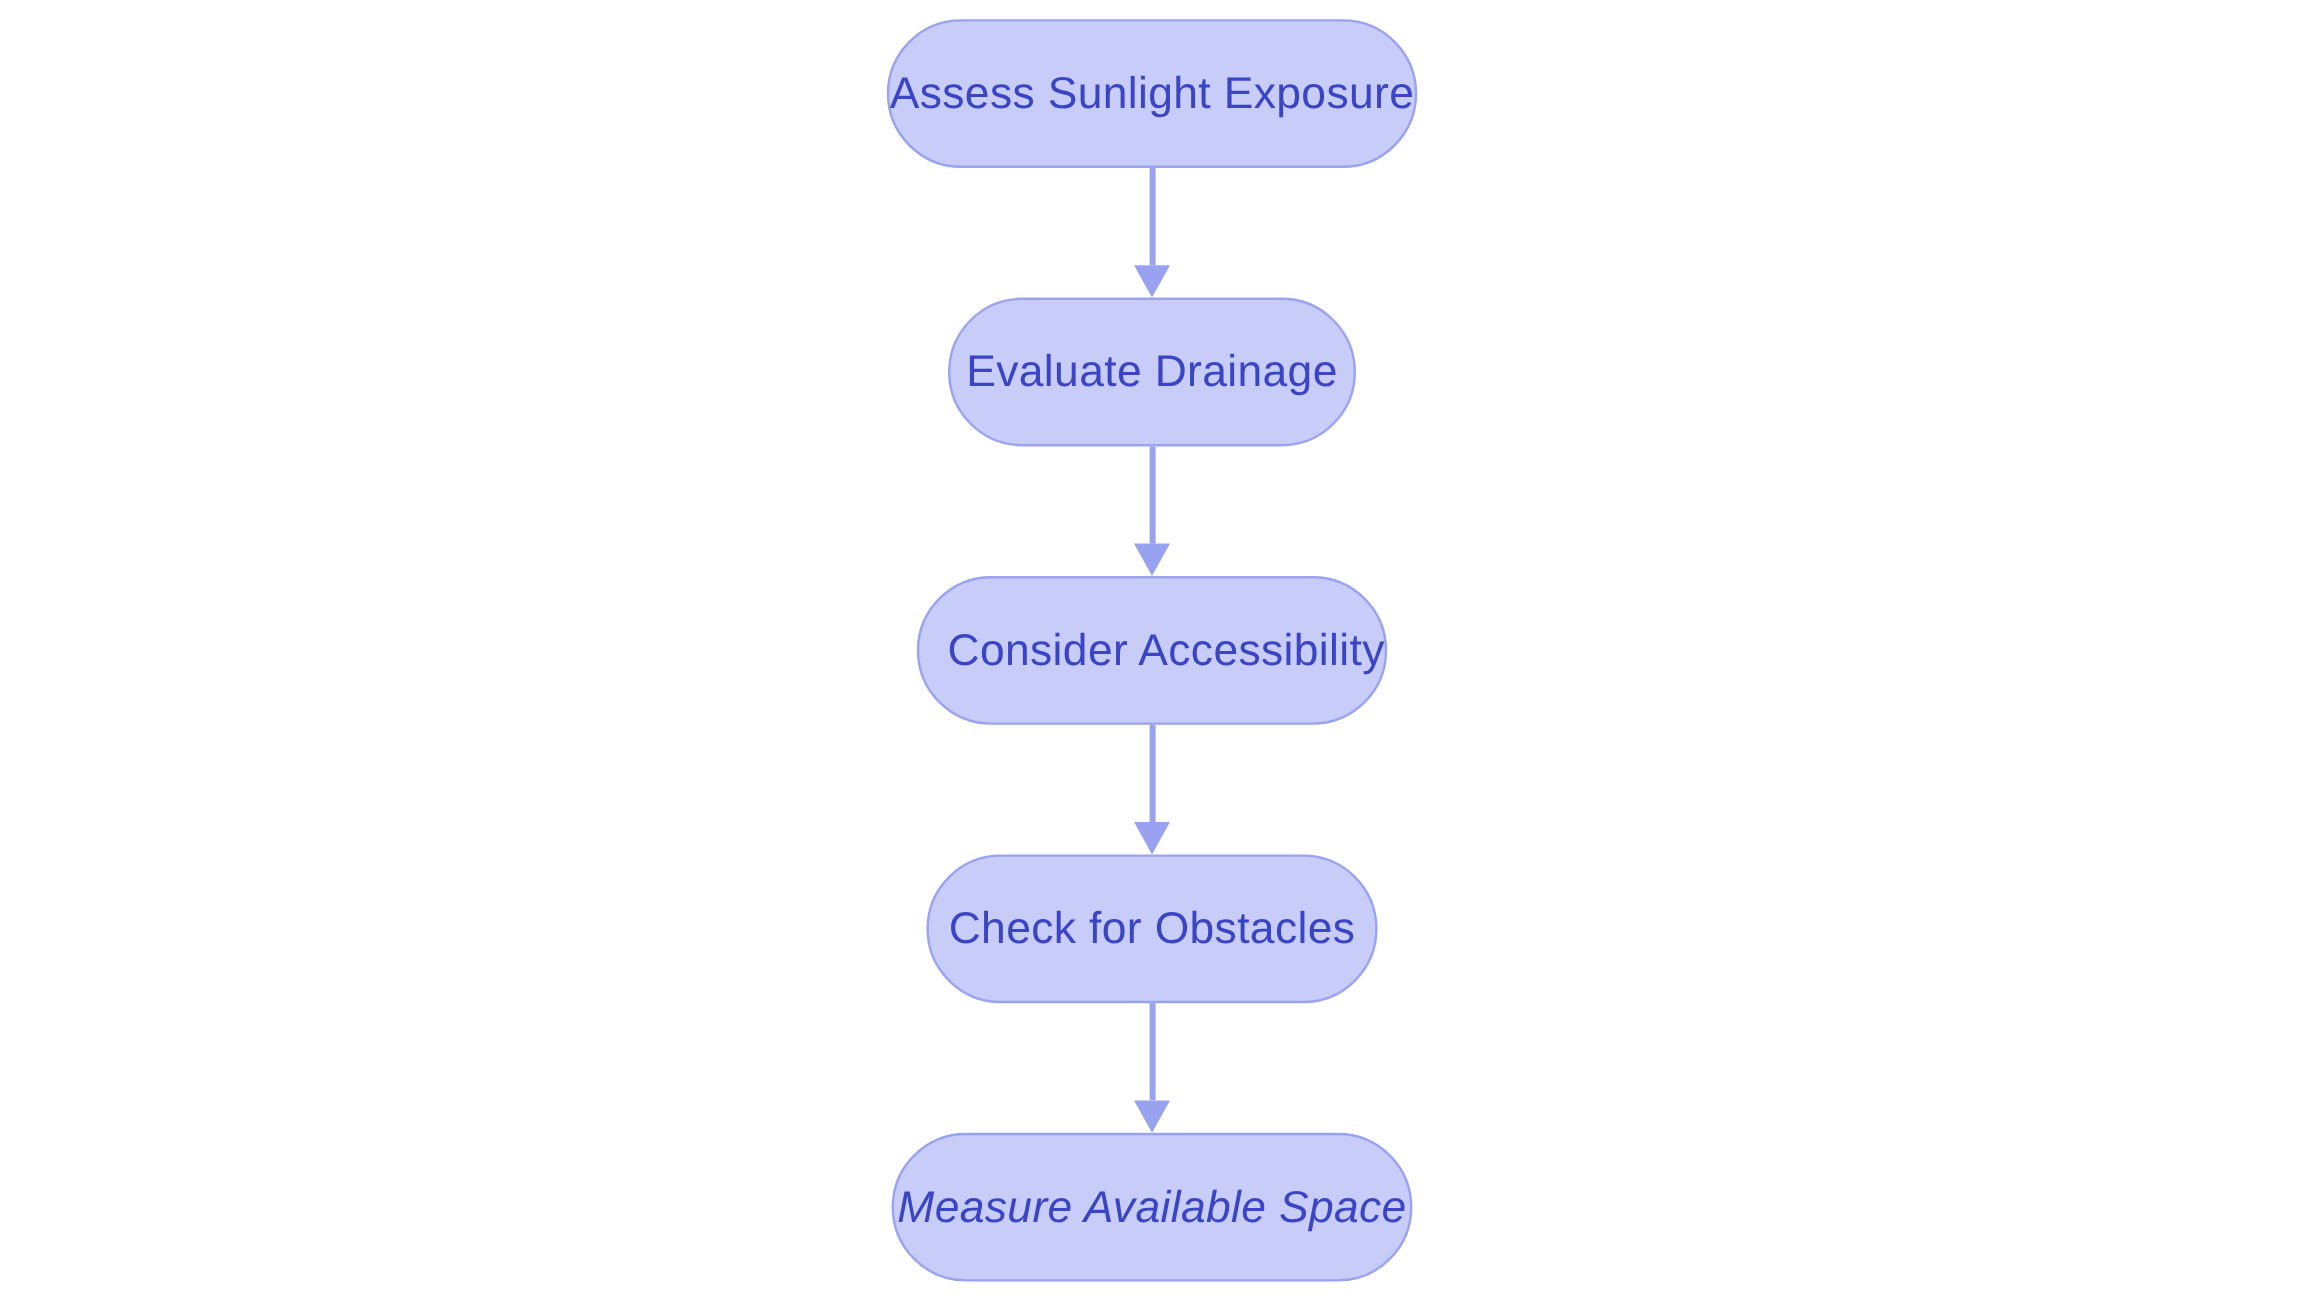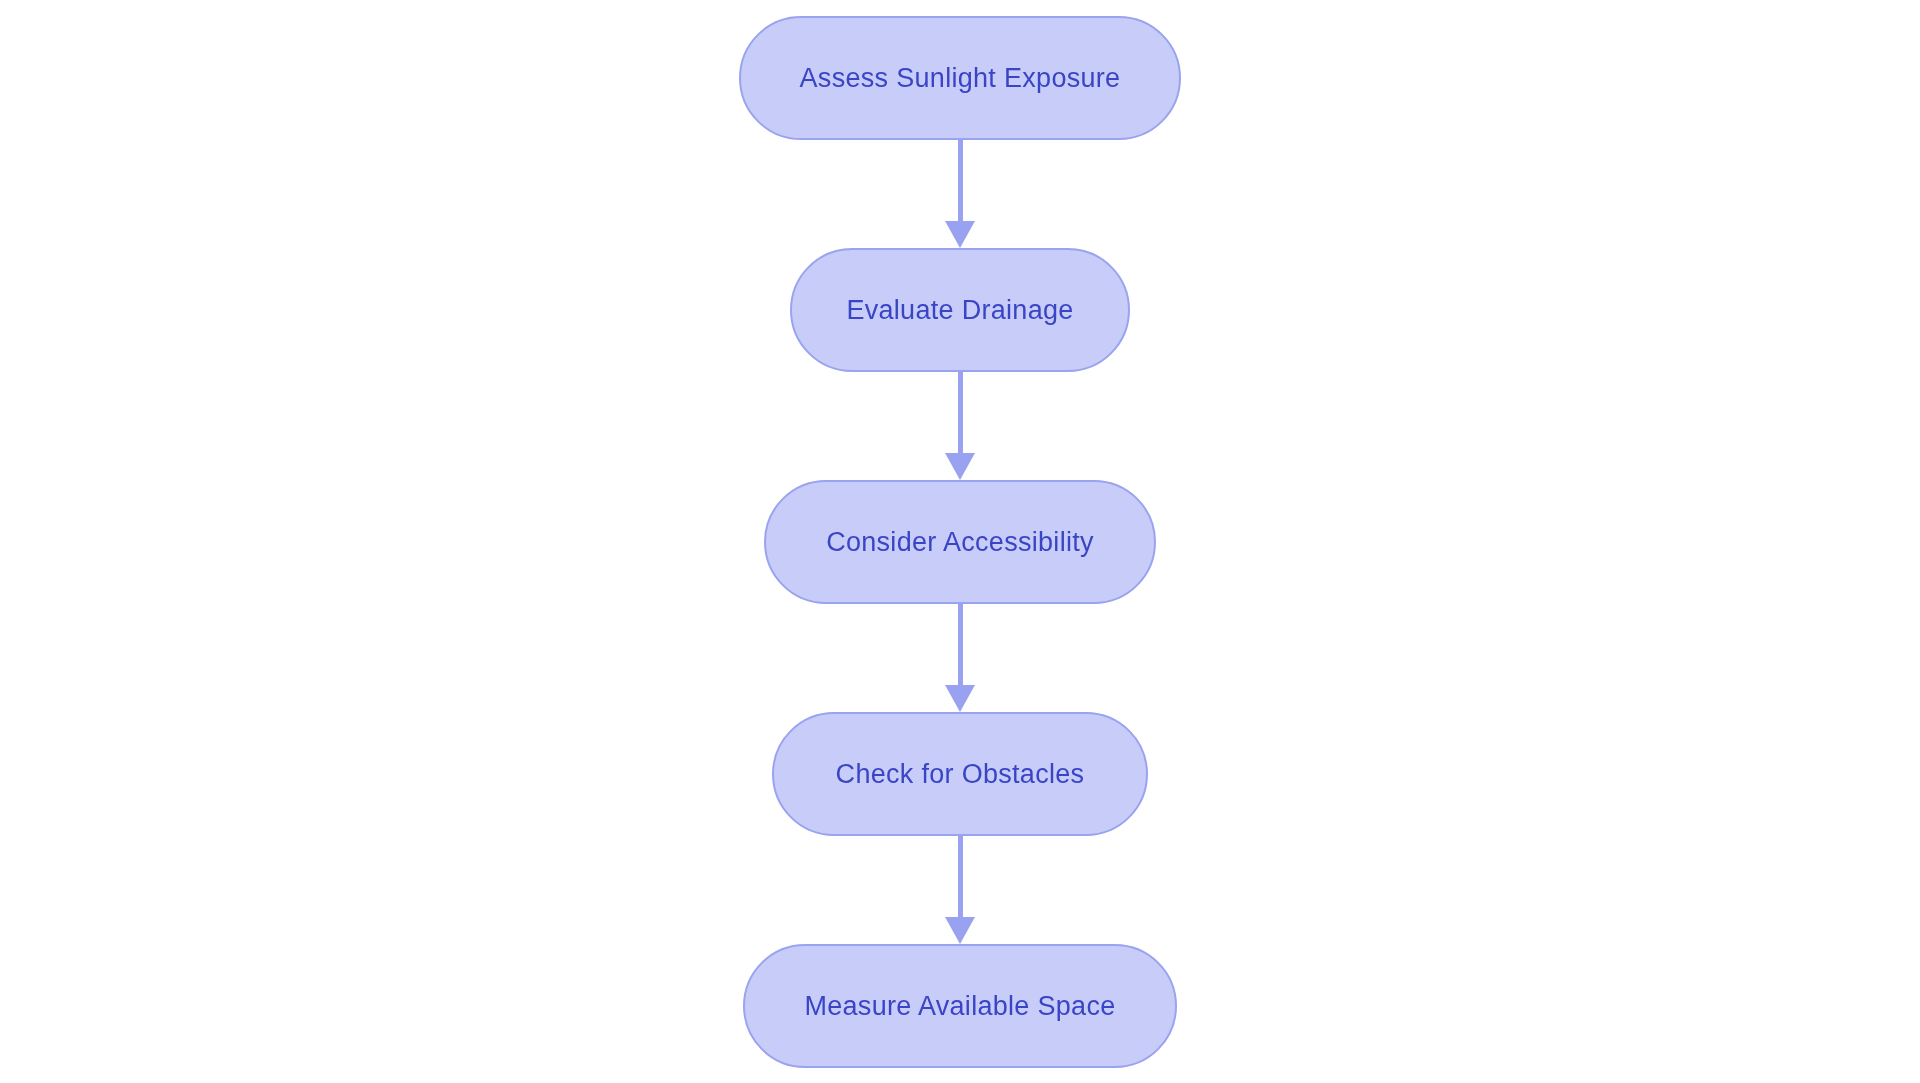--- a/index.html
+++ b/index.html
@@ -34,29 +34,29 @@
     flex: 0 0 124px;
     border-radius: 62px;
     background: var(--node-fill);
     border: 2px solid var(--node-border);
     display: flex;
     align-items: center;
     justify-content: center;
   }
   .node-label {
     color: var(--node-text);
-    font-size: 27px;
+    font-size: 37px;
     letter-spacing: 0.3px;
     white-space: nowrap;
   }
   .node-0 { width: 442px; }
   .node-1 { width: 340px; }
-  .node-2 { width: 392px; }
+  .node-2 { width: 392px; justify-content: flex-end; }
   .node-3 { width: 376px; text-align: right; }
-  .node-4 { width: 434px; }
+  .node-4 { width: 434px; font-style: italic; }
   .arrow {
     height: 108px;
     flex: 0 0 108px;
     display: flex;
     flex-direction: column;
     align-items: center;
   }
   .arrow-line {
     width: 5px;
     flex: 1 1 auto;

